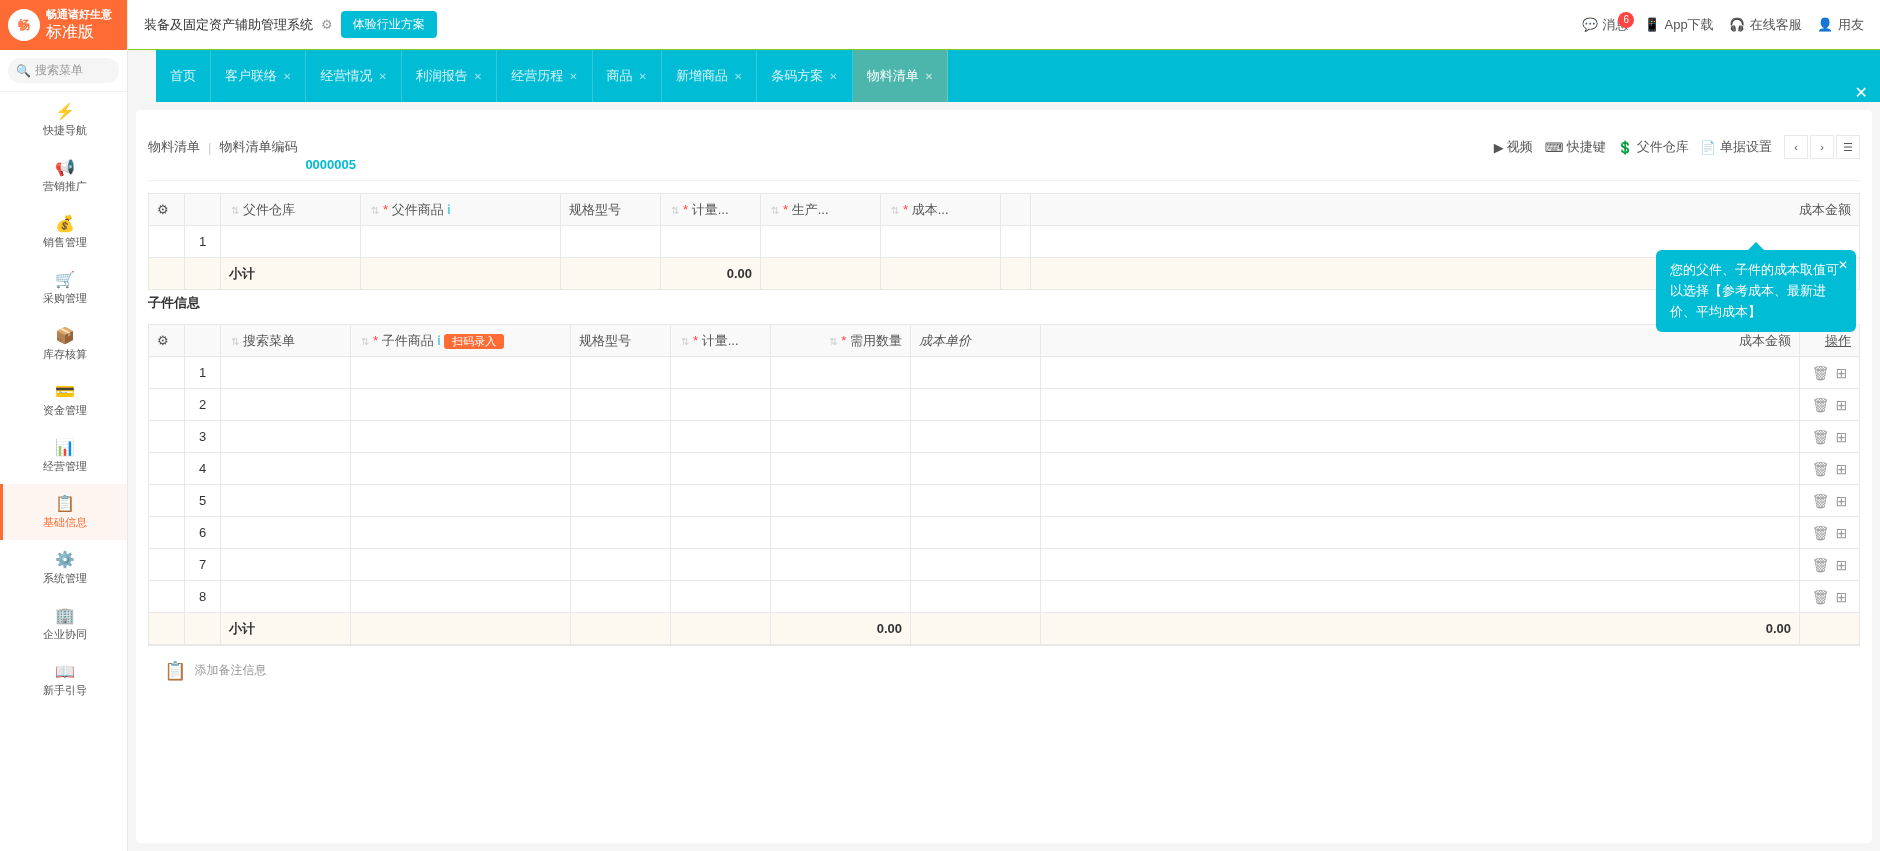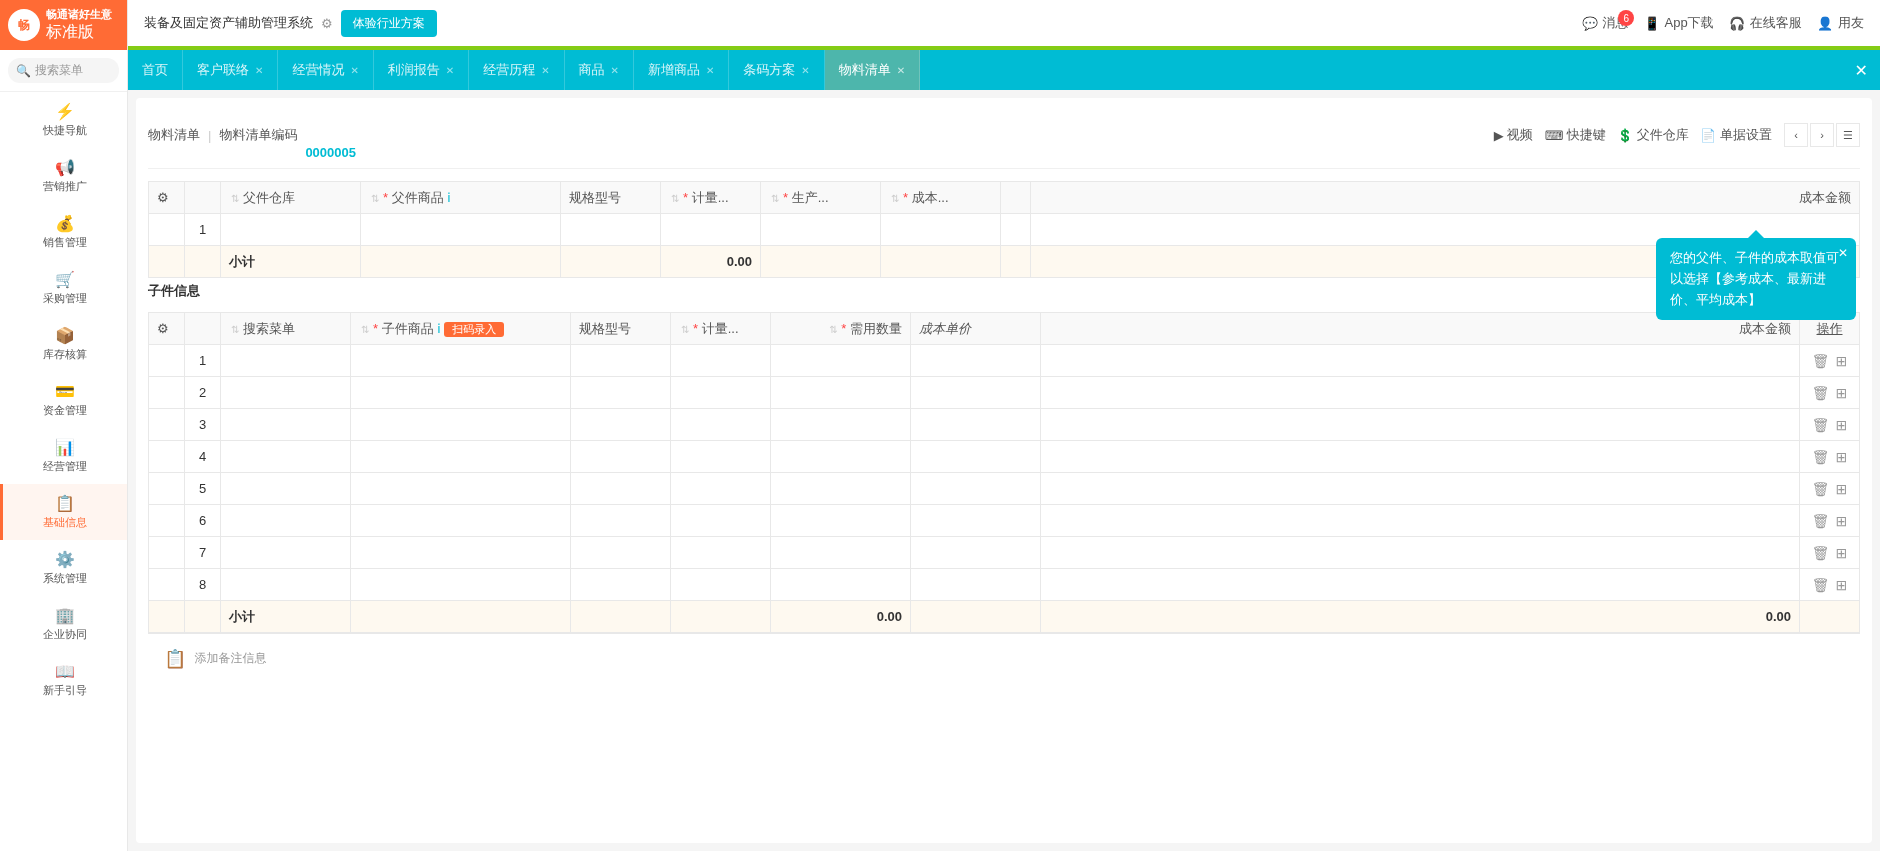--- a/index.html
+++ b/index.html
@@ -71,21 +71,21 @@
     .main { flex: 1; display: flex; flex-direction: column; overflow: hidden; }
 
     
     .topbar {
       height: 50px;
       background: #fff;
       display: flex;
       align-items: center;
       justify-content: space-between;
       padding: 0 16px;
-      border-bottom: 4px solid #84cc16;
+      border-bottom: 1px solid #84cc16;
     }
     .topbar-left { display: flex; align-items: center; gap: 8px; }
     .system-title { font-size: 13px; color: #333; }
     .topbar-btn {
       background: #00bcd4;
       color: #fff;
       border: none;
       border-radius: 4px;
       padding: 5px 12px;
       cursor: pointer;
@@ -106,23 +106,24 @@
       position: absolute;
       top: -4px;
       right: -6px;
     }
     .badge-wrap { position: relative; }
 
     
     .tabbar {
       background: #00bcd4;
       display: flex;
-      align-items: center;
-      height: 40px;
+      align-items: flex-end;
+      height: 52px;
       overflow-x: auto;
+      margin-left: 28px;
     }
     .tabbar::-webkit-scrollbar { display: none; }
     .tab-item {
       display: flex;
       align-items: center;
       padding: 0 14px;
       height: 100%;
       color: rgba(255,255,255,0.85);
       cursor: pointer;
       white-space: nowrap;
@@ -507,21 +508,21 @@
               <span class="sort-arrows">⇅</span>
               <span class="required-star">*</span>
               <span>需用数量</span>
             </th>
             <th style="width:130px;font-style:italic;">
               <span>成本单价</span>
             </th>
             <th style="text-align:right;min-width:150px;">
               <span>成本金额</span>
             </th>
-            <th style="width:60px;text-align:center;text-decoration:underline;">
+            <th style="width:60px;text-align:right;text-decoration:underline;">
               <span>操作</span>
             </th>
           </tr>
         </thead>
         <tbody>
           <tr>
             <td class="col-settings"></td>
             <td class="row-num">1</td>
             <td></td>
             <td></td>

